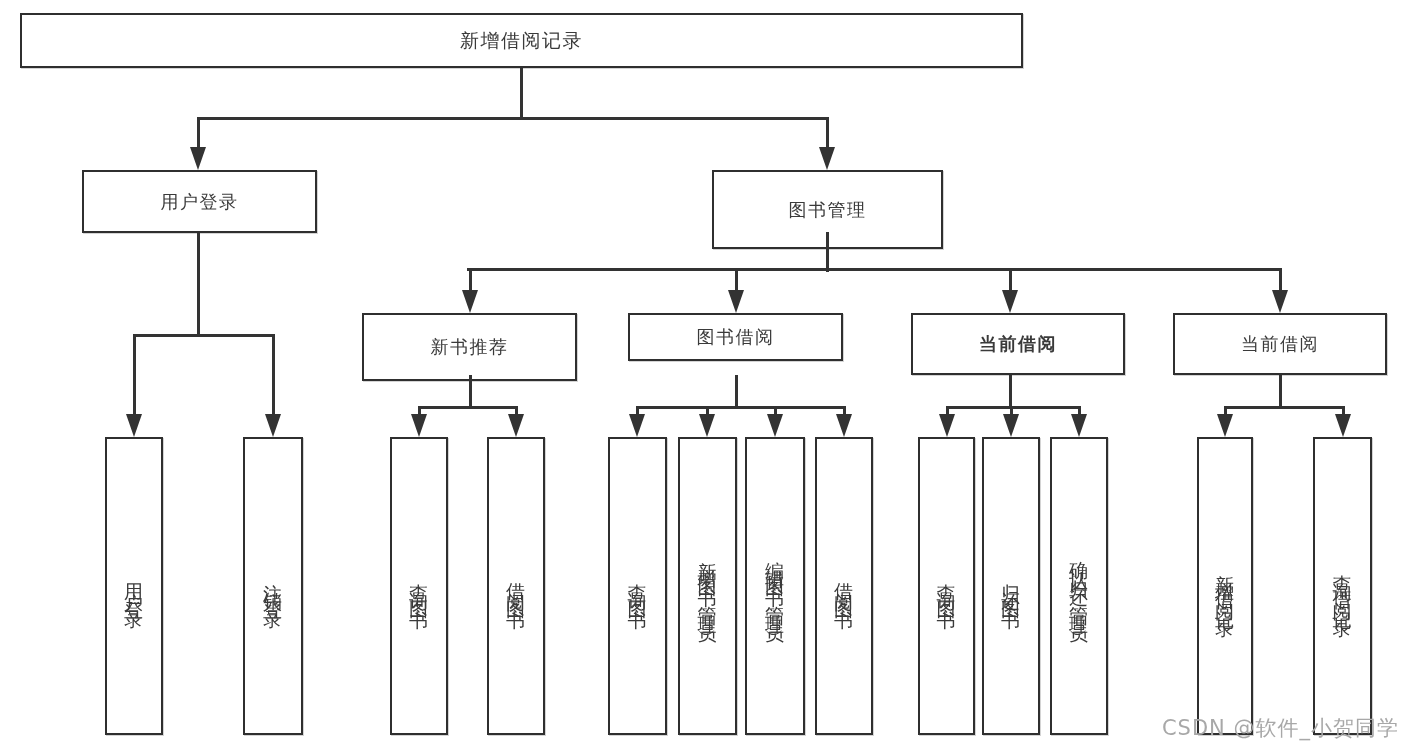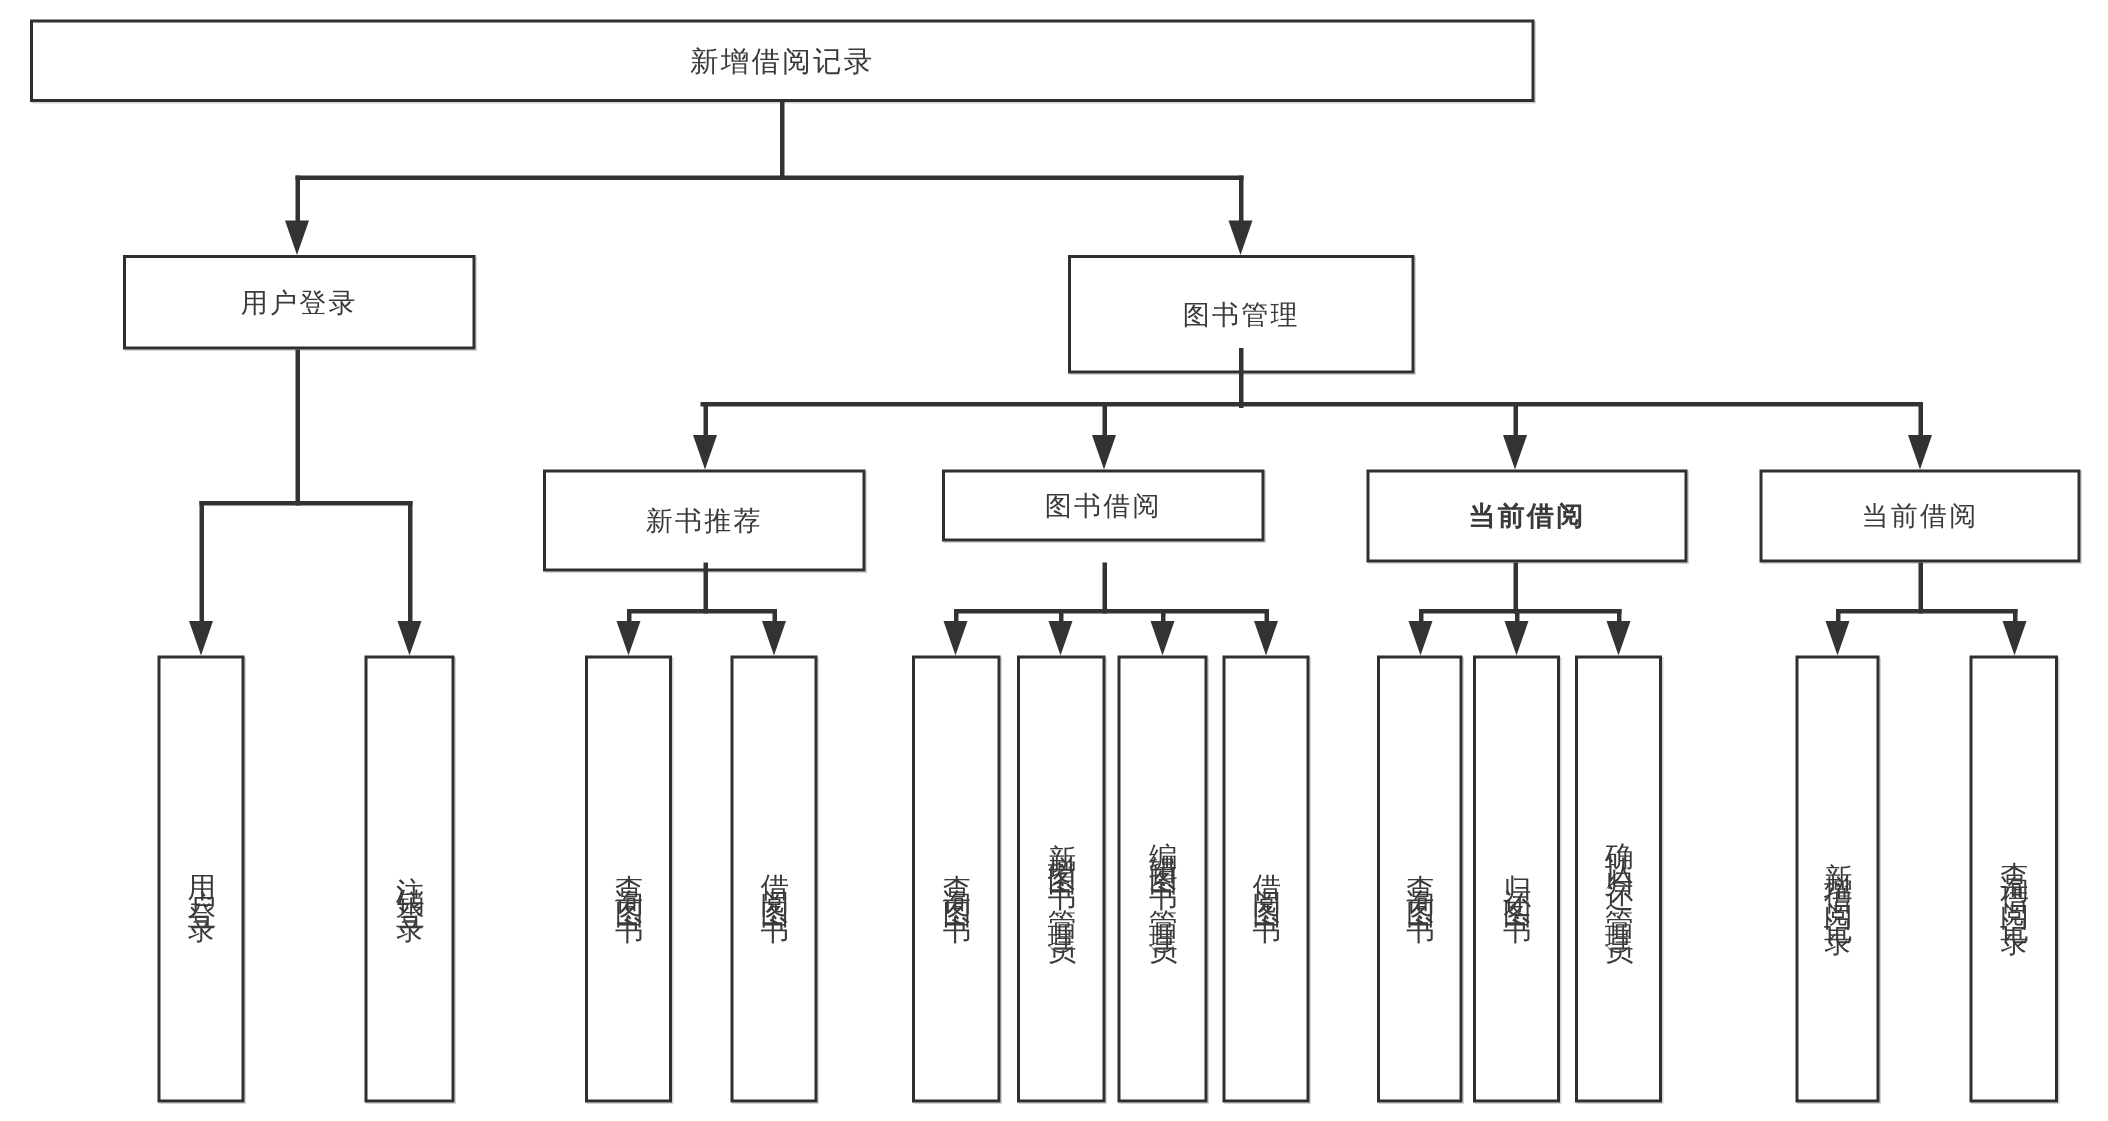--- a/index.html
+++ b/index.html
@@ -155,13 +155,14 @@
     <span>确认归还（管理员）</span>
   </div>
 
   <div class="box leaf" style="left:1197px;top:437px;width:56px;height:298px;">
     <span>新增借阅记录</span>
   </div>
   <div class="box leaf" style="left:1313px;top:437px;width:59px;height:298px;">
     <span>查询借阅记录</span>
   </div>
 
+  <div class="watermark">CSDN @软件_小贺同学</div>
 </div>
 
 </body></html>

